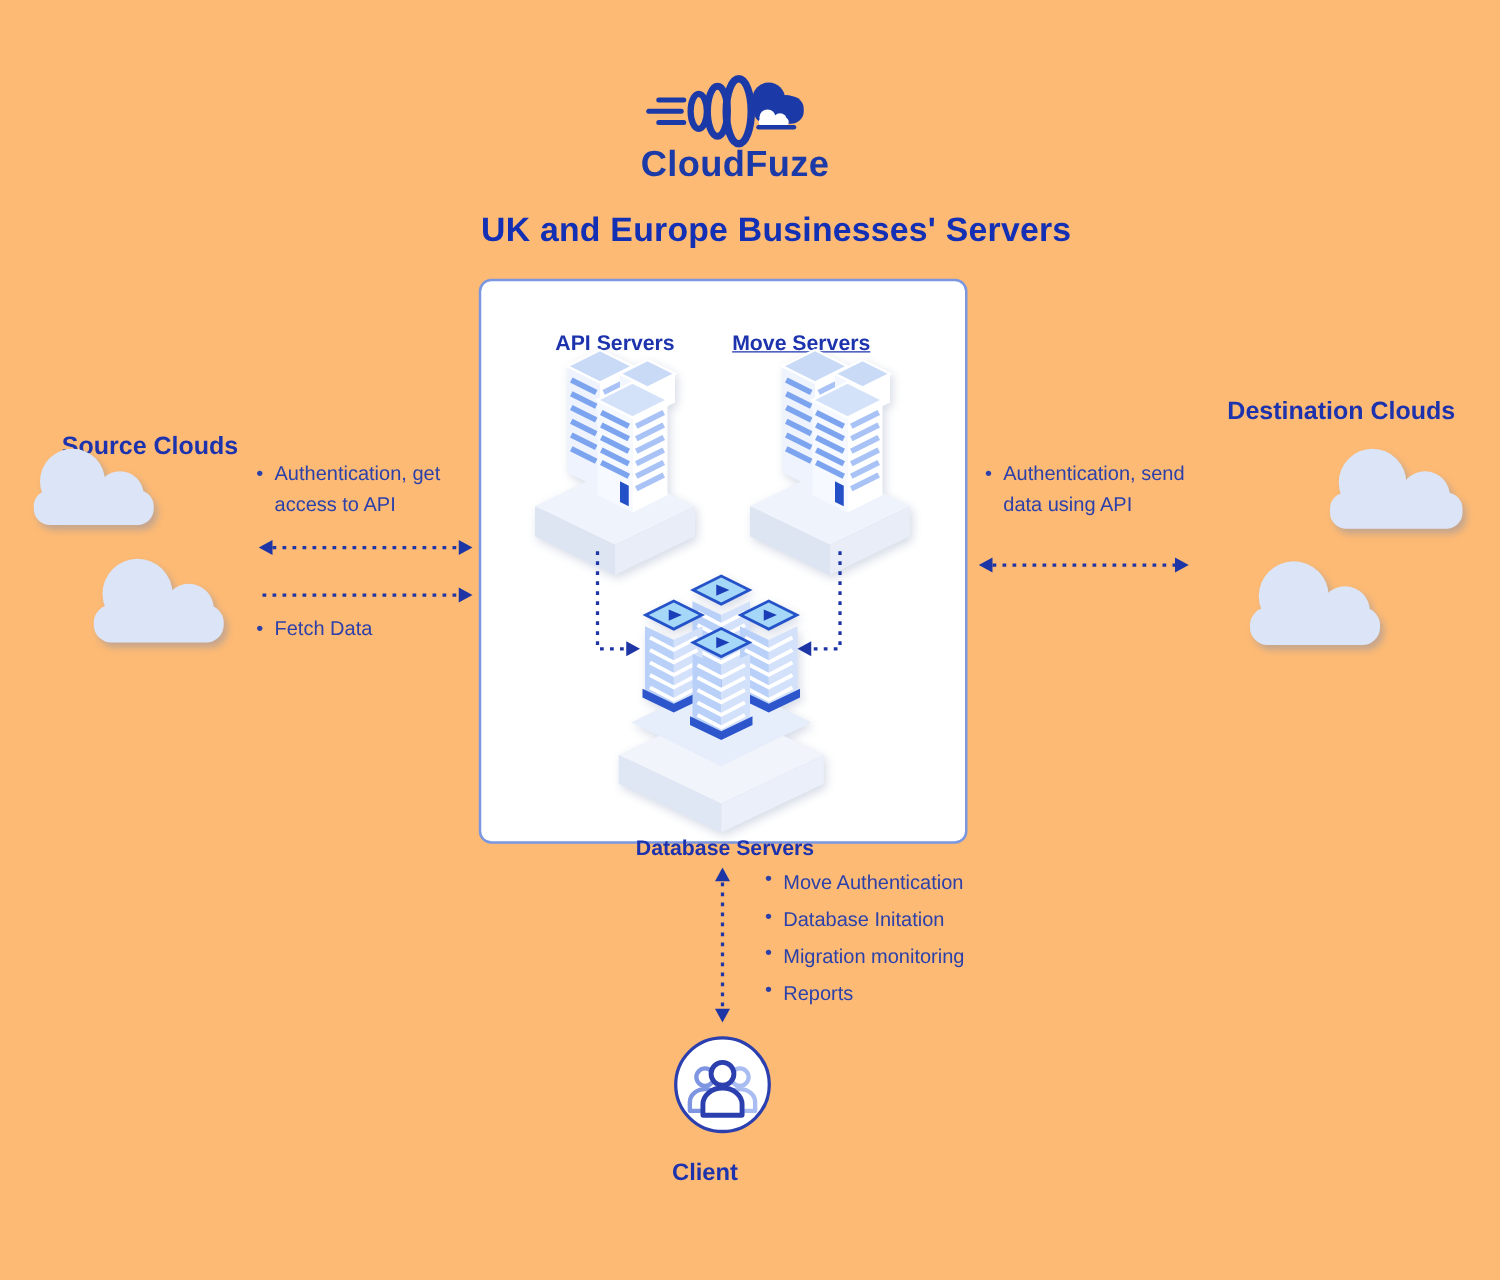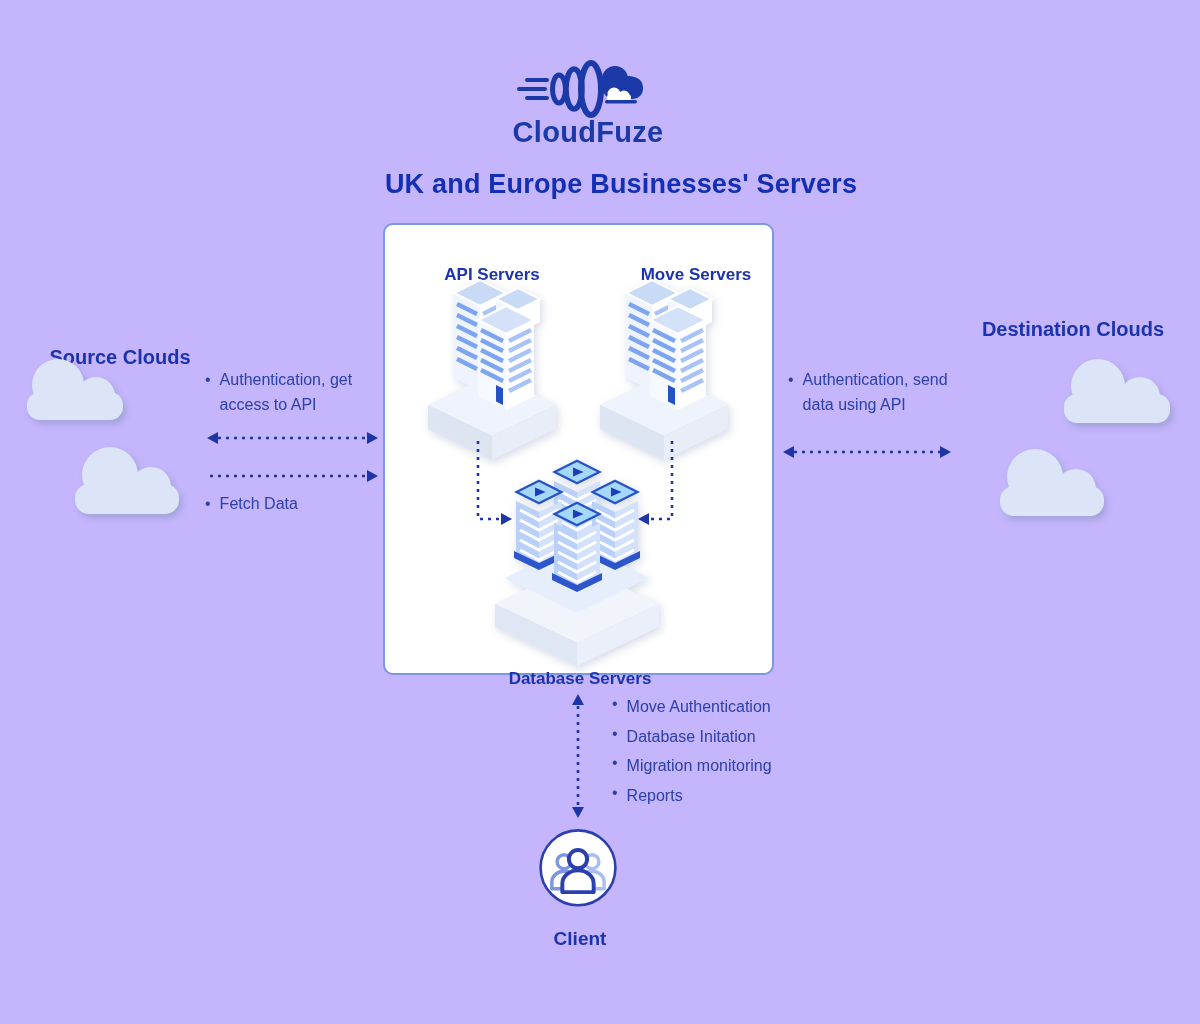--- a/index.html
+++ b/index.html
@@ -3,49 +3,49 @@
 <meta charset="utf-8">
 <style>
   :root{
     --brand-blue:#1b3aa8; --heading-blue:#1d33ad; --text-blue:#2c40aa;
     --arrow-blue:#1e36a5; --box-border:#7b97e0; --cloud-fill:#dbe5f7;
   }
   html,body{margin:0;padding:0;background:#ffffff;}
   body{width:1200px;height:1024px;position:relative;overflow:hidden;
        font-family:"Liberation Sans","DejaVu Sans",sans-serif;}
   .abs{position:absolute;}
-  .canvas{position:absolute;inset:0;background:#c4b5fd;}
+  .canvas{position:absolute;inset:0;background:#fdba74;}
 
   .brand-text{left:468px;top:116px;width:240px;text-align:center;
     font-size:29px;font-weight:bold;color:var(--brand-blue,#1b3aa8);letter-spacing:.3px;}
   .main-title{left:0;top:169px;width:1200px;text-align:center;
     font-size:27px;font-weight:bold;color:#132fb4;letter-spacing:.2px;padding-left:21px;}
 
   .server-box{left:383px;top:223px;width:387px;height:448px;background:#fff;
     border:2.5px solid var(--box-border,#7b97e0);border-radius:10px;}
 
   .srv-label{font-size:17px;font-weight:bold;color:var(--heading-blue,#1d33ad);text-align:center;margin-top:23px;}
   .api-label{left:422px;top:242px;width:140px;}
-  .move-label{left:626px;top:242px;width:140px;}
+  .move-label{left:571px;top:242px;width:140px;text-decoration:underline;}
   .db-label{left:495px;top:646px;width:170px;}
 
   .side-heading{font-size:20px;font-weight:bold;color:var(--heading-blue,#1d33ad);text-align:center;}
   .source-heading{left:35px;top:318px;width:170px;margin-top:28px;}
   .dest-heading{left:973px;top:318px;width:200px;}
 
   .bullet{display:flex;gap:9px;color:var(--text-blue,#2c40aa);font-size:16px;
     font-weight:500;line-height:1.55;}
   .bullet .dot{font-size:16px;line-height:1.55;}
   .src-bullet-1{left:205px;top:368px;width:178px;}
   .src-bullet-2{left:205px;top:492px;width:160px;}
   .dst-bullet-1{left:788px;top:368px;width:190px;}
 
   .client-bullets{left:612px;top:692px;width:230px;}
   .client-bullets .bullet{line-height:29.5px;}
-  .client-label{left:520px;top:928px;width:120px;text-align:center;
+  .client-label{left:504px;top:928px;width:120px;text-align:center;
     font-size:19px;font-weight:bold;color:var(--heading-blue,#1d33ad);}
 
   .cloud{filter:drop-shadow(3px 4px 3px rgba(125,140,175,.45));}
   .illus{filter:drop-shadow(2px 3px 4px rgba(165,175,200,.45));}
   svg{display:block;}
   .overlay{left:0;top:0;pointer-events:none;}
 </style>
 </head>
 <body>
 

